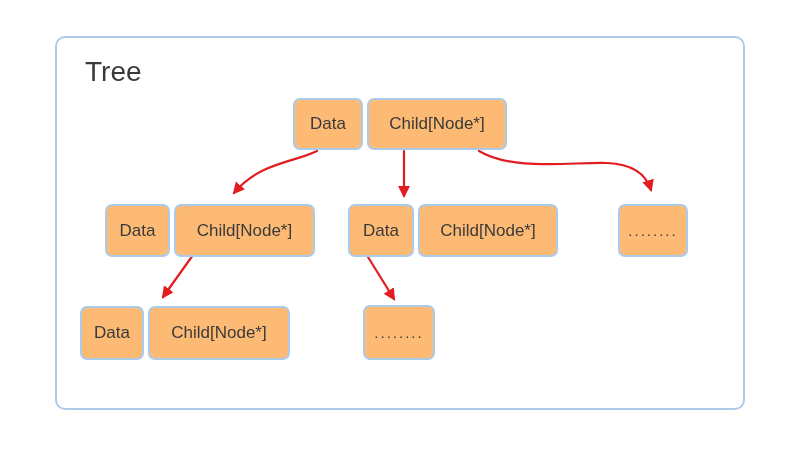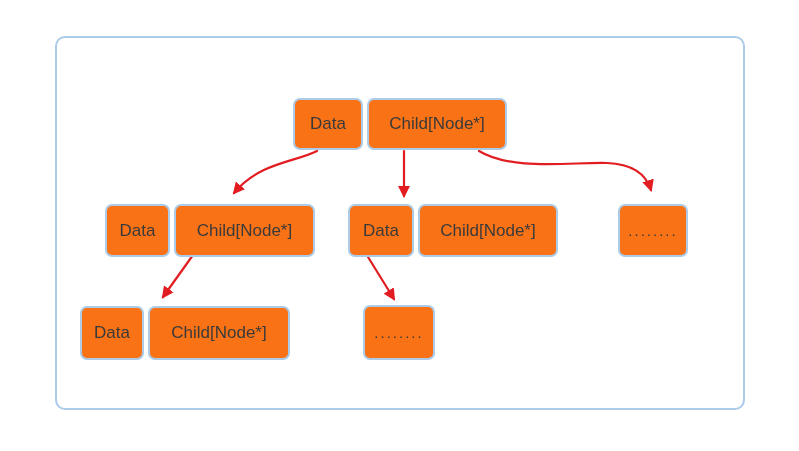--- a/index.html
+++ b/index.html
@@ -30,21 +30,21 @@
     color: var(--text, #3a3a3a);
   }
 
   .node { position: absolute; display: flex; gap: 4px; }
 
   .box {
     box-sizing: border-box;
     height: 52px;
     border: 2px solid var(--node-border, #abcbe8);
     border-radius: 7px;
-    background: #f97316;
+    background: #fdba74;
     display: flex;
     align-items: center;
     justify-content: center;
     font-size: 17px;
     color: var(--text, #3a3a3a);
     white-space: nowrap;
   }
 
   .dots { font-size: 15px; letter-spacing: 2px; }
 
@@ -61,20 +61,21 @@
   }
   svg marker path { fill: var(--arrow, #e21d22); }
 </style>
 </head>
 <body>
 
 <div class="canvas">
 
   <div class="container"></div>
 
+  <div class="title">Tree</div>
 
   <svg class="edges" viewBox="0 0 799 451">
     <defs>
       <marker id="arrowhead" markerUnits="userSpaceOnUse" markerWidth="14" markerHeight="14" refX="10" refY="6" orient="auto">
         <path d="M0,0 L12,6 L0,12 Z"></path>
       </marker>
     </defs>
     <path class="edge" d="M 317 151 C 296 162, 260 162, 234 193" marker-end="url(#arrowhead)"></path>
     <path class="edge" d="M 404 151 L 404 196" marker-end="url(#arrowhead)"></path>
     <path class="edge" d="M 479 151 C 512 171, 570 162, 607 163 C 632 164, 646 174, 651 190" marker-end="url(#arrowhead)"></path>

